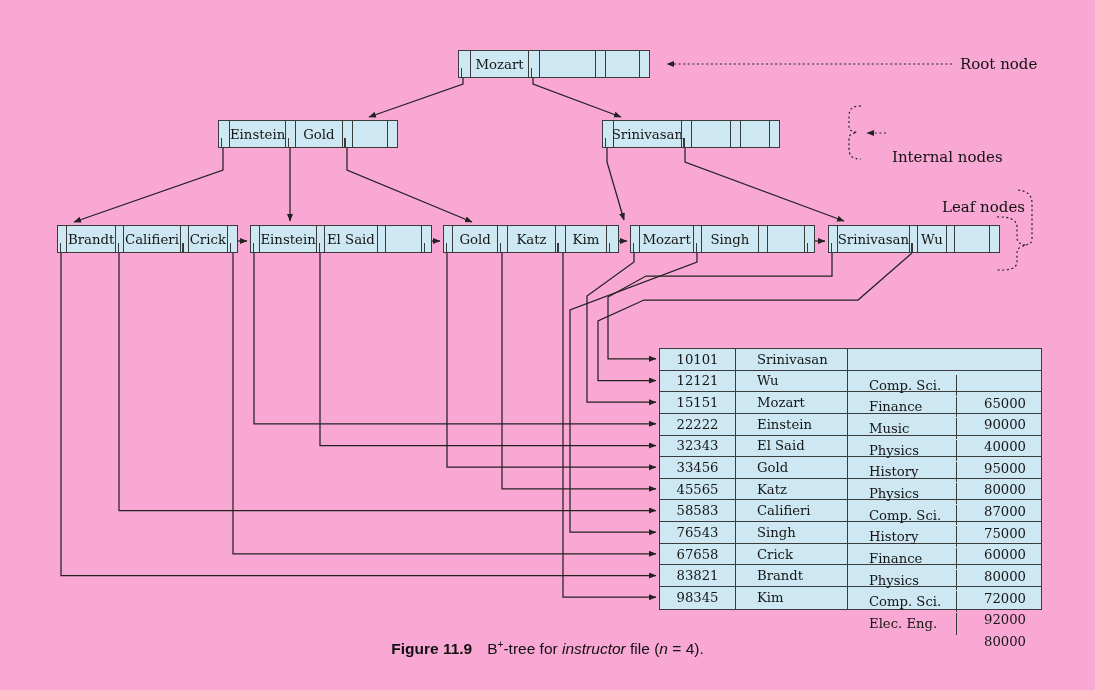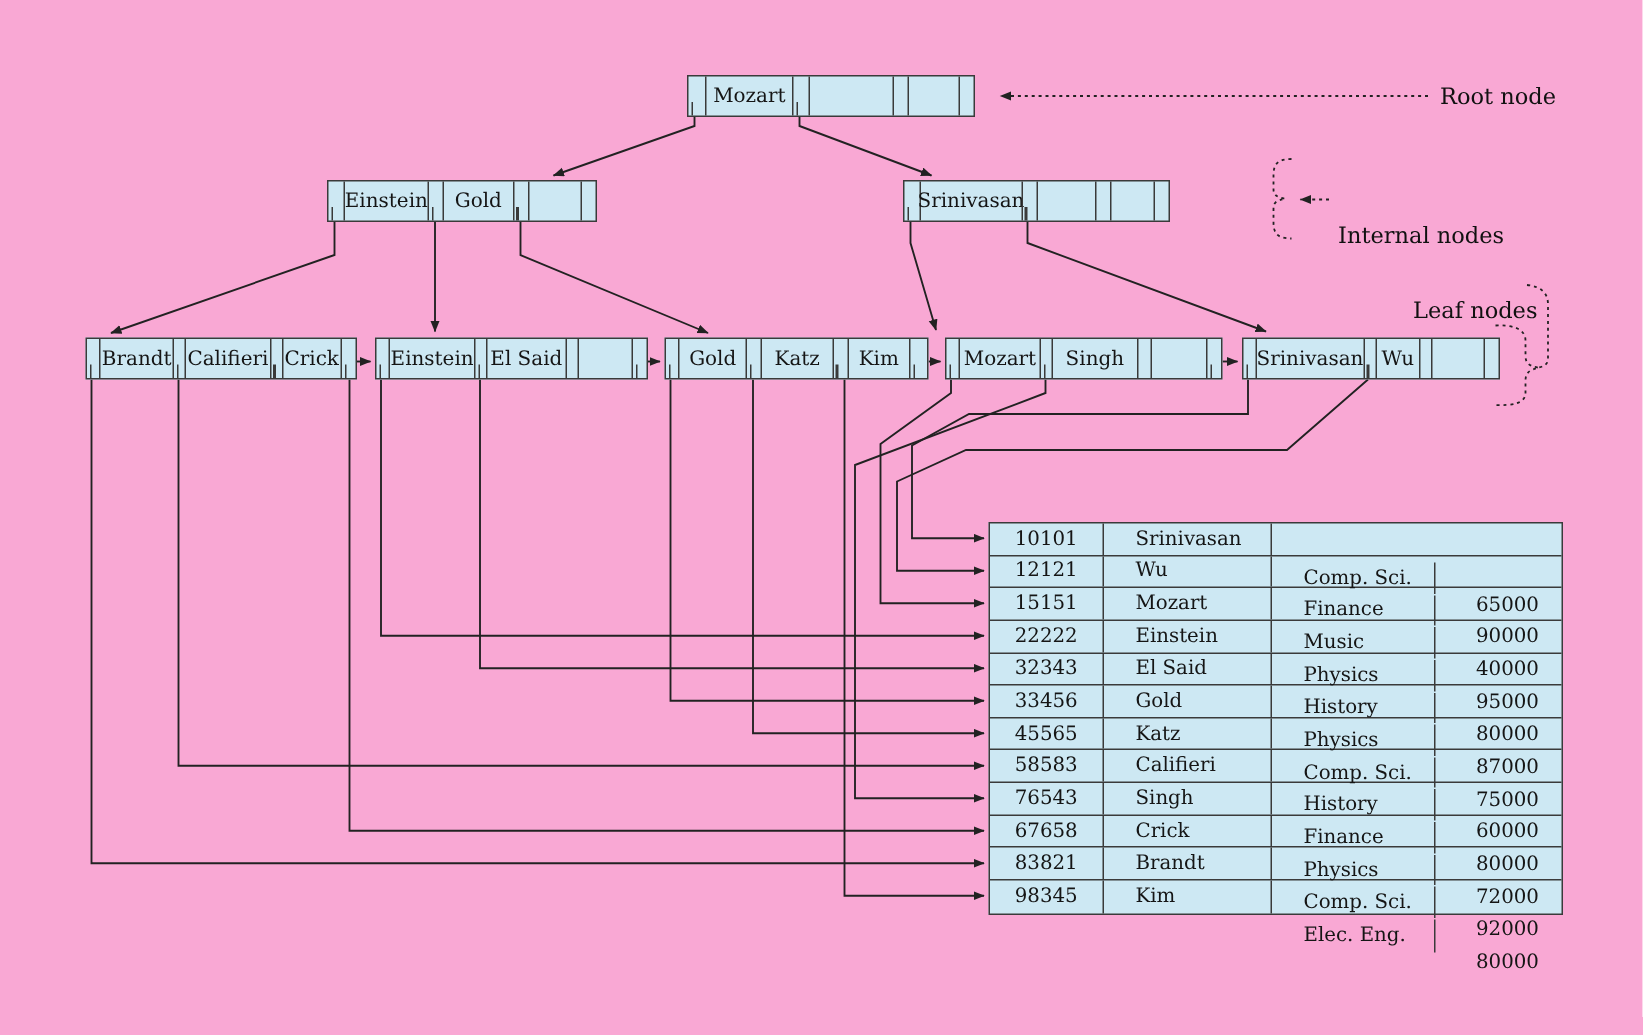--- a/index.html
+++ b/index.html
@@ -232,14 +232,15 @@
       <span class="icell c-name">Kim</span>
       <span class="icell c-dept">Elec. Eng.</span>
       <span class="icell c-sal">80000</span>
     </div>
   </div>
 
   <div class="anno" style="left:960px;top:55px;">Root node</div>
   <div class="anno" style="left:892px;top:124px;margin-top:24px;">Internal nodes</div>
   <div class="anno" style="left:942px;top:198px;">Leaf nodes</div>
 
+  <div class="caption"><span class="fig">Figure 11.9</span><span><span>B</span><sup>+</sup><span>-tree for </span><span class="it">instructor</span><span> file (</span><span class="it">n</span><span> = 4).</span></span></div>
 
 </div>
 
 </body></html>

